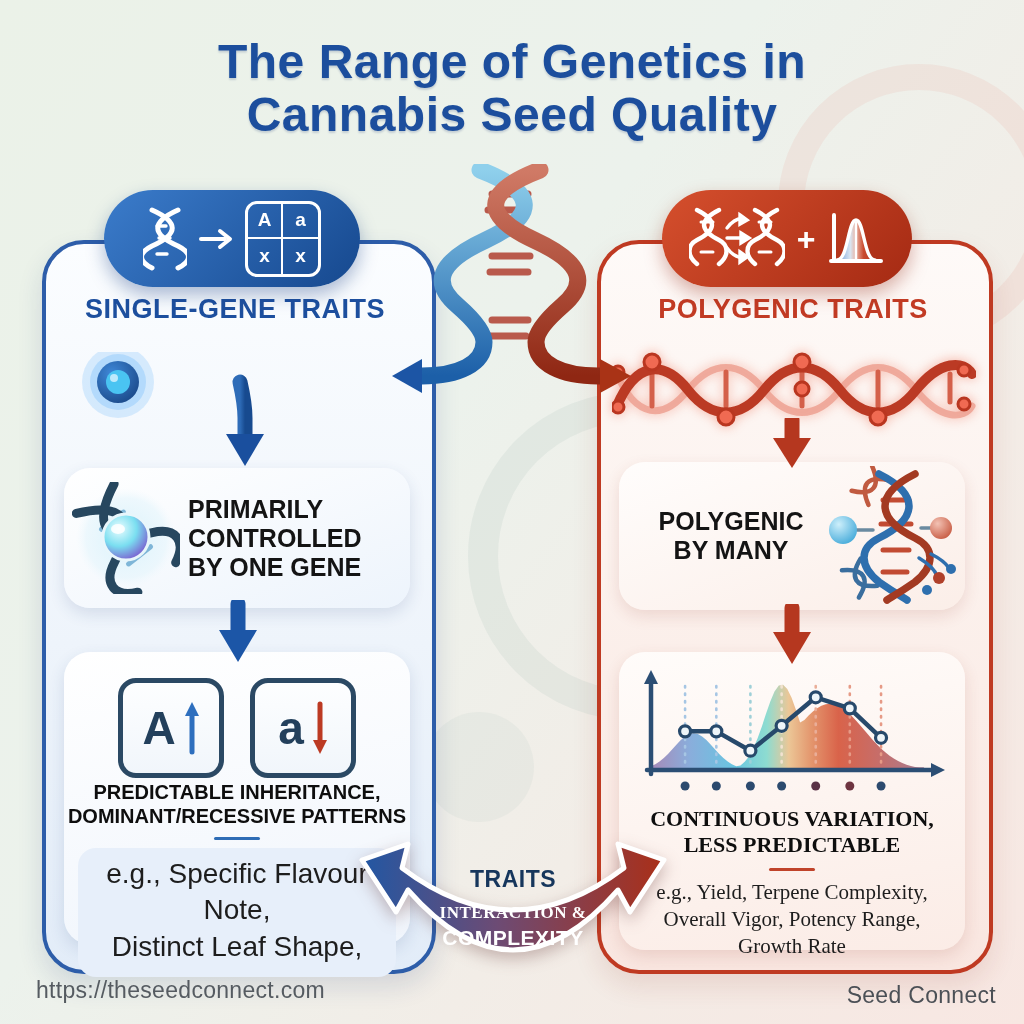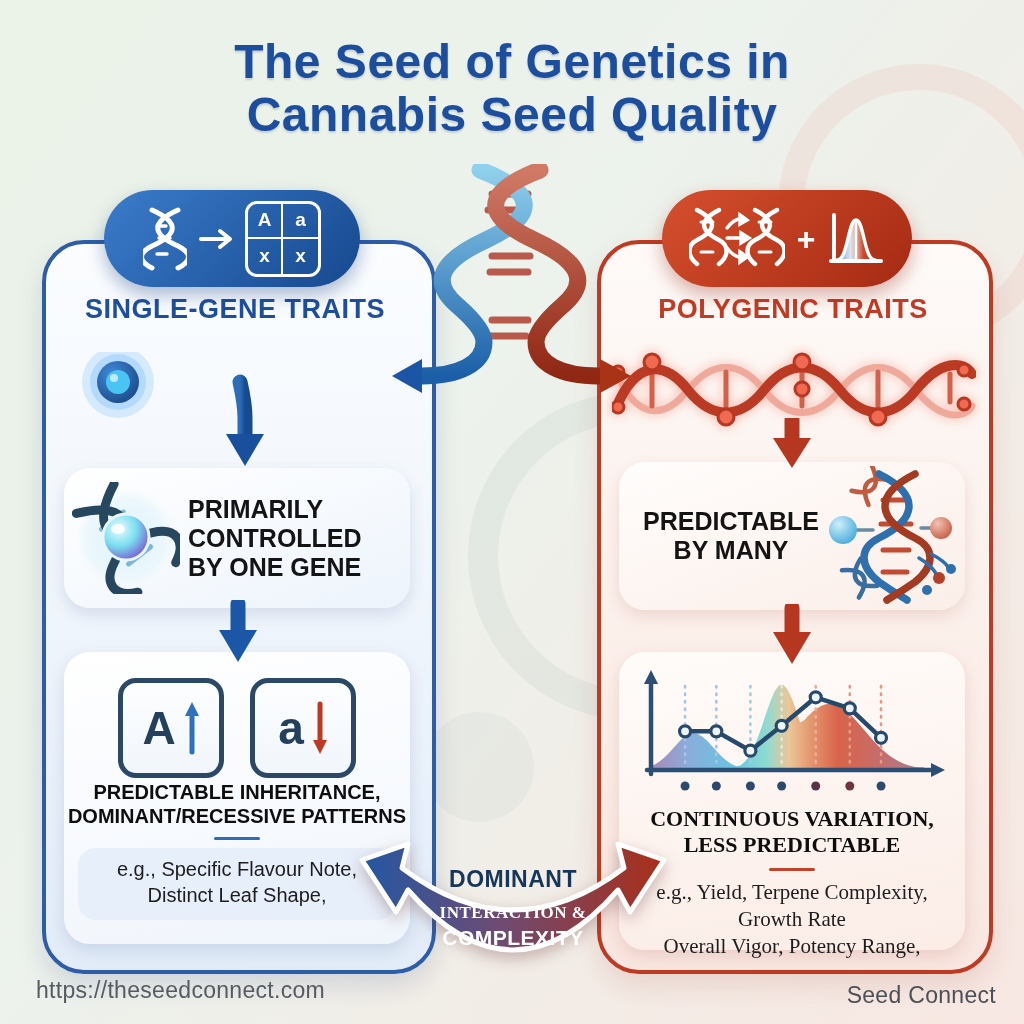--- a/index.html
+++ b/index.html
@@ -50,21 +50,21 @@
     box-shadow:0 6px 16px rgba(40,70,130,.14);text-align:center;box-sizing:border-box;}
   .allele-row{display:flex;justify-content:center;gap:26px;margin-top:26px;}
   .allele-card{width:96px;height:90px;border:5px solid #2b4964;border-radius:18px;
     background:linear-gradient(#fdfeff,#f1f6fb);display:flex;align-items:center;justify-content:center;gap:8px;}
   .allele-letter{font-size:46px;font-weight:800;color:#23405c;line-height:1;}
   .box-heading{margin-top:2px;font-size:20px;font-weight:800;line-height:1.2;color:#0e0e0e;}
   .divider{height:3px;width:46px;margin:9px auto 8px;border-radius:2px;}
   .divider-blue{background:#2e6cb5;}
   .divider-red{background:#c0432a;}
   .eg-box{margin:6px 14px;background:#e7effa;border-radius:18px;padding:8px 6px 12px;
-    font-size:20px;color:#1d1d1d;line-height:1.3;}
+    font-size:28px;color:#1d1d1d;line-height:1.3;}
   .rbox1{left:619px;top:462px;width:346px;height:148px;background:linear-gradient(160deg,#fffdfc,#fbeee8);
     box-shadow:0 6px 16px rgba(150,60,40,.14);display:flex;align-items:center;padding:0 6px 0 16px;box-sizing:border-box;}
   .rbox1-text{flex:1;text-align:center;font-size:25px;font-weight:800;line-height:1.18;color:#141414;}
   .rbox2{left:619px;top:652px;width:346px;height:298px;background:linear-gradient(170deg,#fffcfa,#fbece6);
     box-shadow:0 6px 16px rgba(150,60,40,.14);text-align:center;box-sizing:border-box;font-family:Liberation Serif, serif;}
   .rbox2 .box-heading{margin-top:8px;font-size:22px;}
   .eg-text{font-size:21px;color:#1d1d1d;line-height:1.3;}
   
   .ribbon-word1{left:403px;top:866px;width:220px;text-align:center;z-index:6;
     font-size:23px;font-weight:800;color:#16365c;letter-spacing:.5px;}
@@ -80,21 +80,21 @@
 </style>
 </head>
 <body>
 <div class="stage">
 
   <div class="abs wm wm1"></div>
   <div class="abs wm wm2"></div>
   <div class="abs wm wm3"></div>
 
   <div class="abs title">
-    <div>The Seed of Genetics in</div>
+    <div>The Range of Genetics in</div>
     <div>Cannabis Seed Quality</div>
   </div>
 
   <div class="abs panel panel-left"></div>
   <div class="abs panel panel-right"></div>
 
   <div class="abs pill pill-left">
     <span>
       <svg width="44" height="66" viewBox="0 0 44 66">
         <g stroke="#ffffff" stroke-width="5" fill="none" stroke-linecap="round">
@@ -297,21 +297,21 @@
 
   <div class="abs z3" style="left:770px;top:418px;">
     <svg width="44" height="52" viewBox="0 0 44 52">
       <path d="M22,2 L22,22" stroke="#b5371f" stroke-width="15" stroke-linecap="round"></path>
       <polygon points="3,20 41,20 22,50" fill="#b5371f"></polygon>
     </svg>
   </div>
 
   <div class="abs cbox rbox1">
     <span class="rbox1-text">
-      <div>PREDICTABLE</div>
+      <div>POLYGENIC</div>
       <div>BY MANY</div>
     </span>
     <span>
       <svg width="132" height="140" viewBox="0 0 132 140">
         <defs>
           <radialGradient id="blueBall" cx="0.35" cy="0.3" r="0.9">
             <stop offset="0" stop-color="#cdeffb"></stop>
               <stop offset="1" stop-color="#2e9fd4"></stop>
           </radialGradient>
           <radialGradient id="redBall" cx="0.35" cy="0.3" r="0.9">
@@ -395,37 +395,37 @@
       <polygon points="304,97 318,104 304,111" fill="#2b4e74"></polygon>
       <polygon points="17,18 24,4 31,18" fill="#2b4e74"></polygon>
     </svg>
     <div class="box-heading">
       <div>CONTINUOUS VARIATION,</div>
       <div>LESS PREDICTABLE</div>
     </div>
     <div class="divider divider-red"></div>
     <div class="eg-text">
       <div>e.g., Yield, Terpene Complexity,</div>
+      <div>Overall Vigor, Potency Range,</div>
       <div>Growth Rate</div>
-      <div>Overall Vigor, Potency Range,</div>
     </div>
   </div>
 
   <div class="abs z5" style="left:354px;top:840px;">
     <svg width="318" height="152" viewBox="0 0 318 152" style="filter:drop-shadow(0 6px 8px rgba(90,40,40,.3));">
       <defs>
         <linearGradient id="ribbonGrad" x1="0" y1="0" x2="1" y2="0">
           <stop offset="0" stop-color="#2257a3"></stop>
             <stop offset="0.45" stop-color="#6d4b74"></stop>
           <stop offset="1" stop-color="#aa2f18"></stop>
         </linearGradient>
       </defs>
       <path d="M8,20 L54,4 L48,28 Q159,112 270,28 L264,4 L310,20 L276,72 L264,50 Q159,170 54,50 L42,72 Z" fill="url(#ribbonGrad)" stroke="#ffffff" stroke-width="5" stroke-linejoin="round"></path>
     </svg>
   </div>
-  <div class="abs ribbon-word1">DOMINANT</div>
+  <div class="abs ribbon-word1">TRAITS</div>
   <div class="abs ribbon-word2">INTERACTION &amp;</div>
   <div class="abs ribbon-word3">COMPLEXITY</div>
 
   <div class="abs footer-url">https://theseedconnect.com</div>
   <div class="abs footer-brand">Seed Connect</div>
 
 </div>
 
 </body></html>

